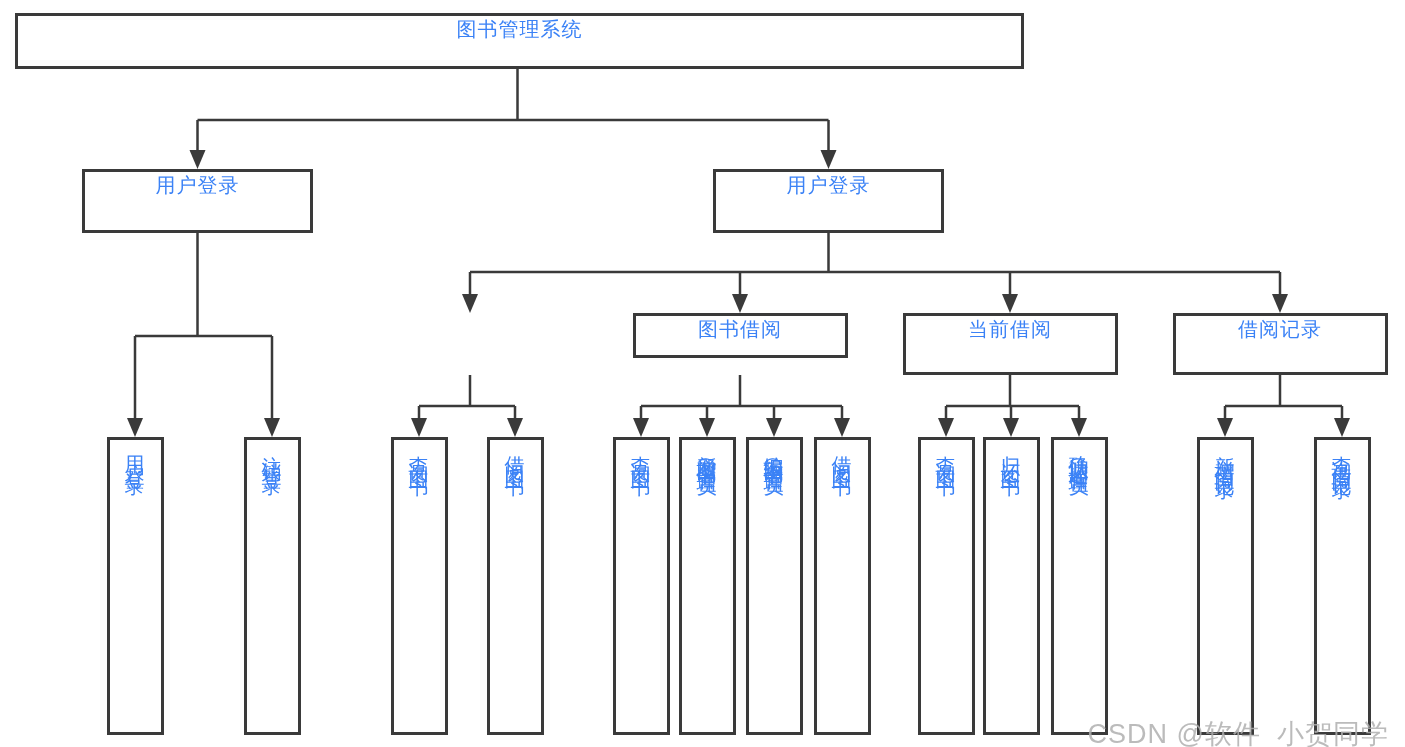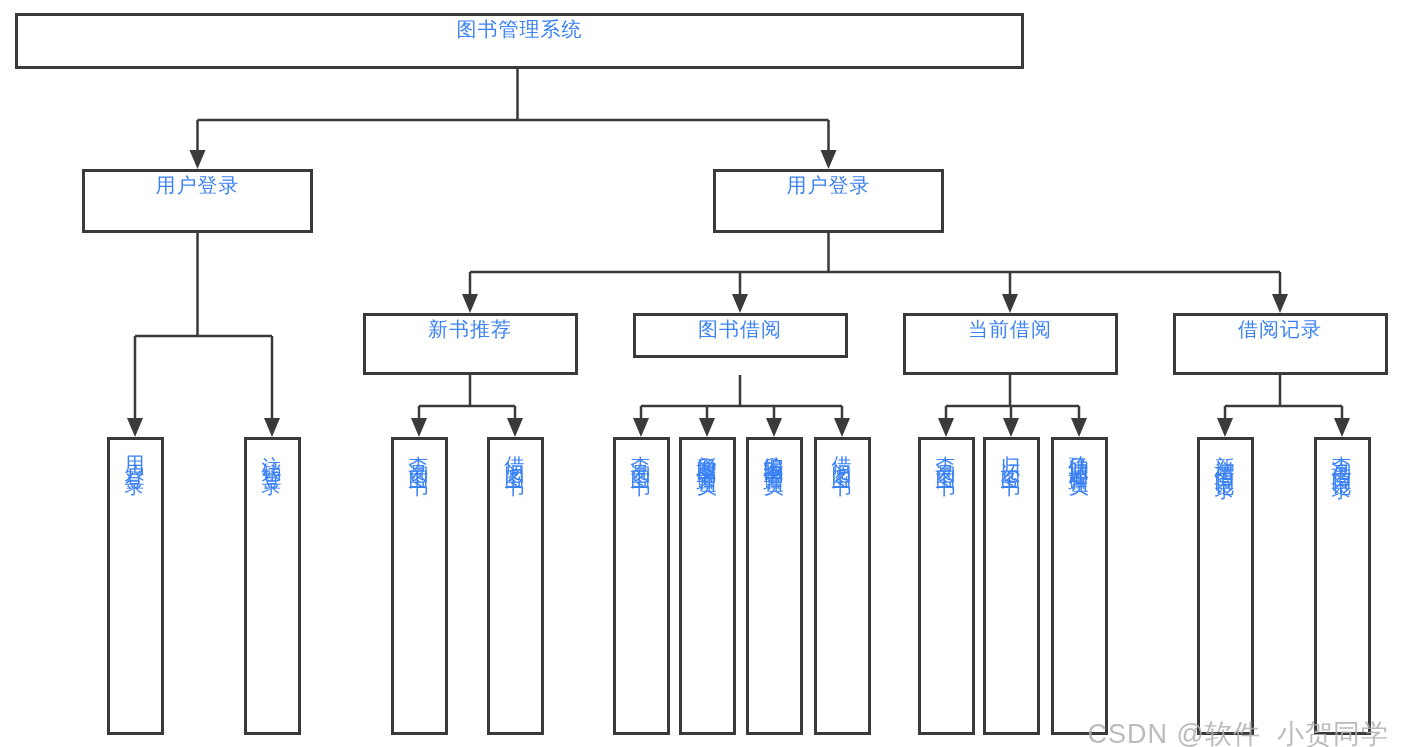--- a/index.html
+++ b/index.html
@@ -95,23 +95,20 @@
     <span>图书管理系统</span>
   </div>
 
   <div class="node h-node" style="left:82px; top:169px; width:231px; height:64px;">
     <span>用户登录</span>
   </div>
   <div class="node h-node" style="left:713px; top:169px; width:231px; height:64px;">
     <span>用户登录</span>
   </div>
 
-  <div class="node h-node" style="left:362.5px; top:313px; width:215px; height:62px;">
-    <span>新书推荐</span>
-  </div>
   <div class="node h-node" style="left:632.5px; top:313px; width:215px; height:45px;">
     <span>图书借阅</span>
   </div>
   <div class="node h-node" style="left:1172.5px; top:313px; width:215px; height:62px;">
     <span>借阅记录</span>
   </div>
   <div class="node h-node" style="left:902.5px; top:313px; width:215px; height:62px;">
     <span>当前借阅</span>
   </div>
 

